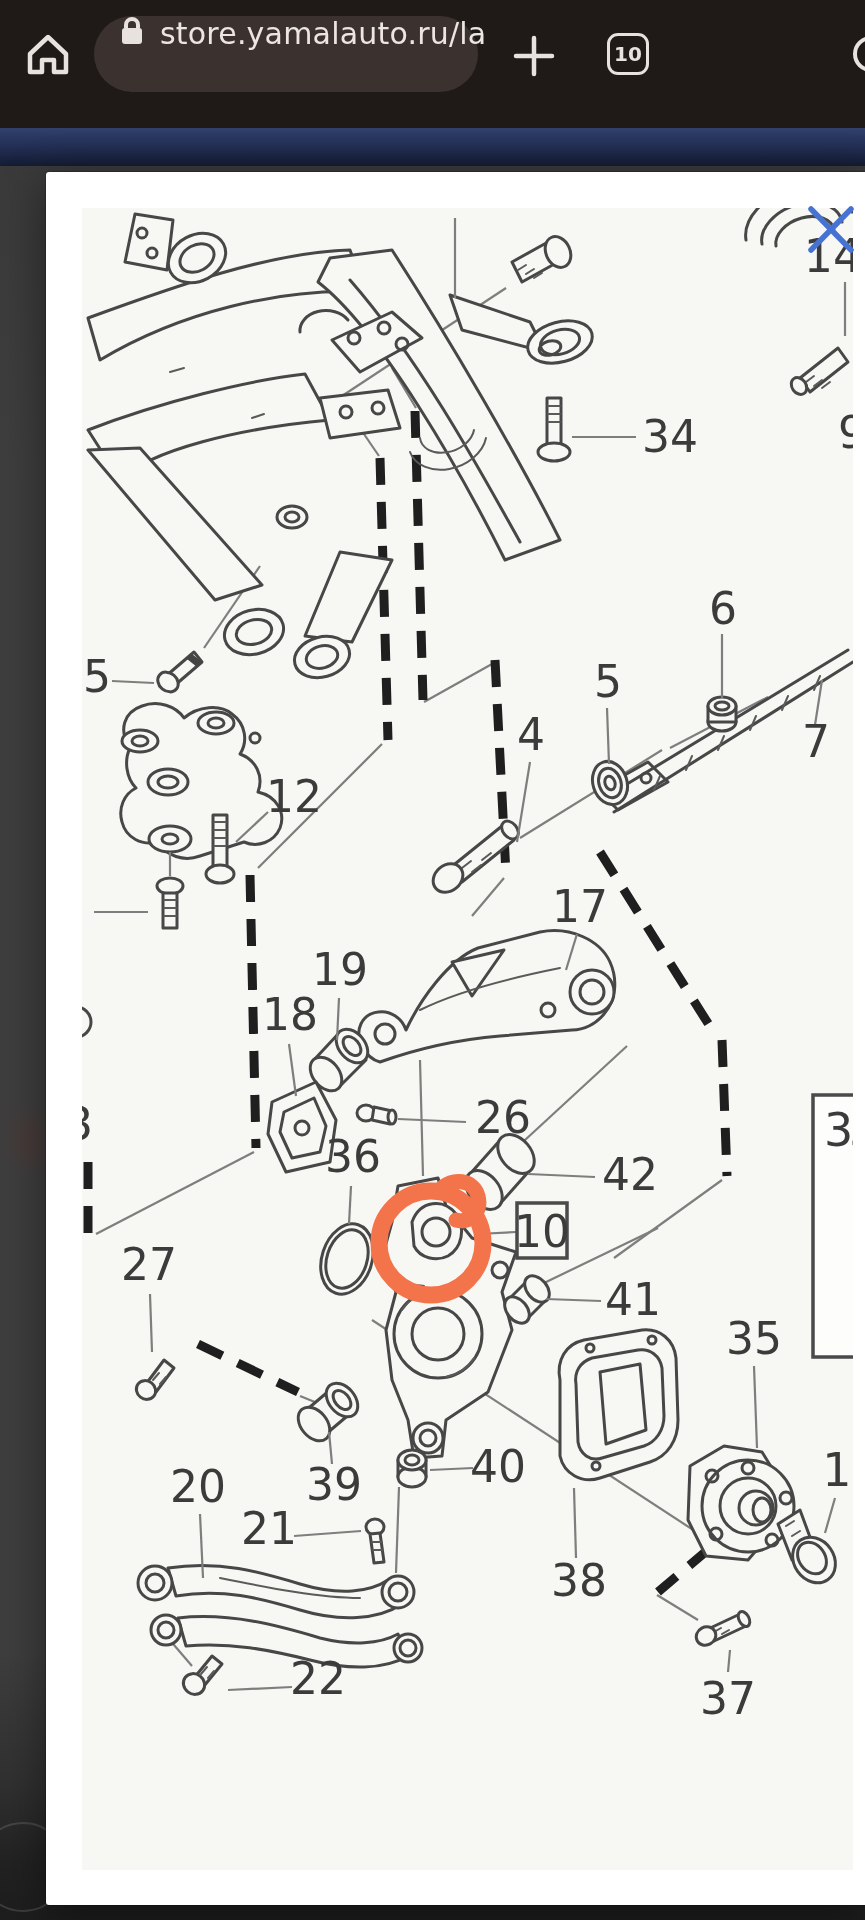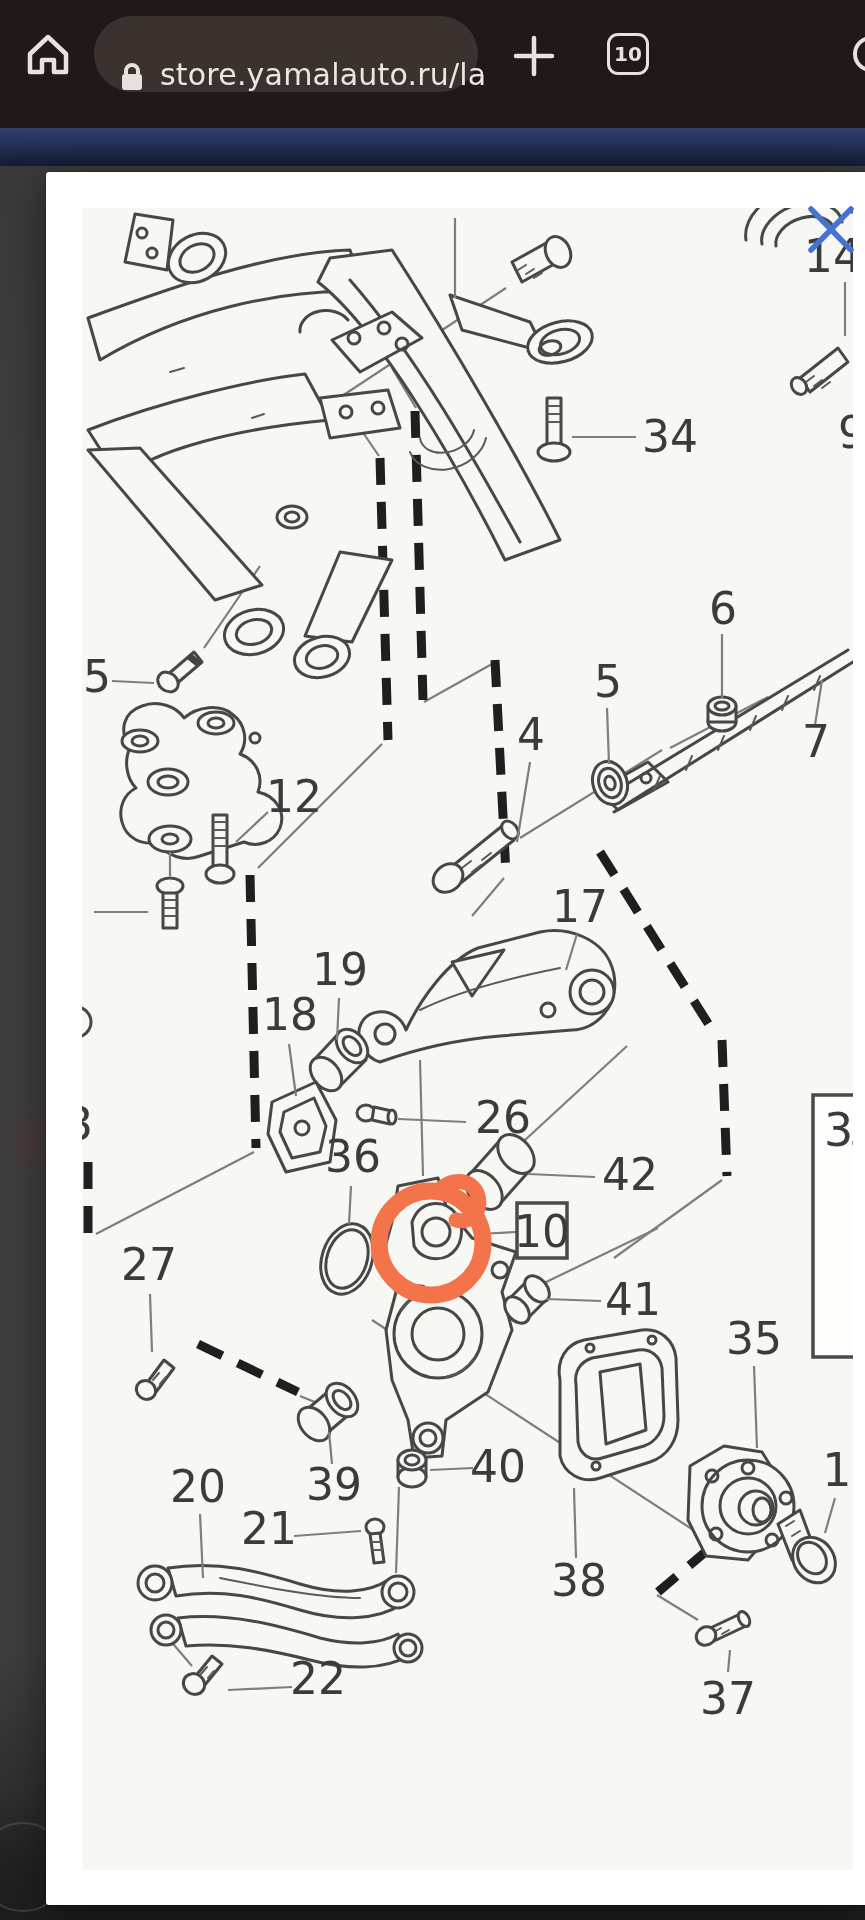--- a/index.html
+++ b/index.html
@@ -5,21 +5,21 @@
   html,body{margin:0;padding:0;background:#111;}
   .screen{
     position:relative;width:865px;height:1920px;overflow:hidden;
     font-family:"DejaVu Sans","Liberation Sans",sans-serif;
     background:linear-gradient(180deg,#383838 0%,#3e3e3e 25%,#3e3e3e 86%,#303030 93%,#222 97%,#1d1d1d 100%);
   }
   
   .toolbar{position:absolute;left:0;top:0;width:865px;height:128px;background:#1f1a17;}
   .home-btn{position:absolute;left:24px;top:30px;width:48px;height:48px;}
   .url-pill{position:absolute;left:94px;top:16px;width:384px;height:76px;border-radius:38px;
-    background:#3b322f;display:flex;align-items:flex-end;}
+    background:#3b322f;display:flex;align-items:flex-start;}
   .lock{margin-left:26px;flex:0 0 auto;}
   .url-text{margin-left:16px;font-size:30px;color:#ece6e2;white-space:nowrap;letter-spacing:.2px;}
   .plus-btn{position:absolute;left:512px;top:34px;width:44px;height:44px;}
   .tab-btn{position:absolute;left:607px;top:33px;width:42px;height:42px;border:3.5px solid #e8e2de;
     border-radius:11px;box-sizing:border-box;display:flex;align-items:center;justify-content:center;}
   .tab-count{font-size:20px;font-weight:bold;color:#e8e2de;}
   .menu-sliver{position:absolute;left:853px;top:36px;width:36px;height:36px;border:4px solid #e8e2de;border-radius:50%;box-sizing:border-box;}
   
   .blue-strip{position:absolute;left:0;top:128px;width:865px;height:38px;
     background:linear-gradient(180deg,#31416b 0%,#25325a 40%,#141c33 100%);}

